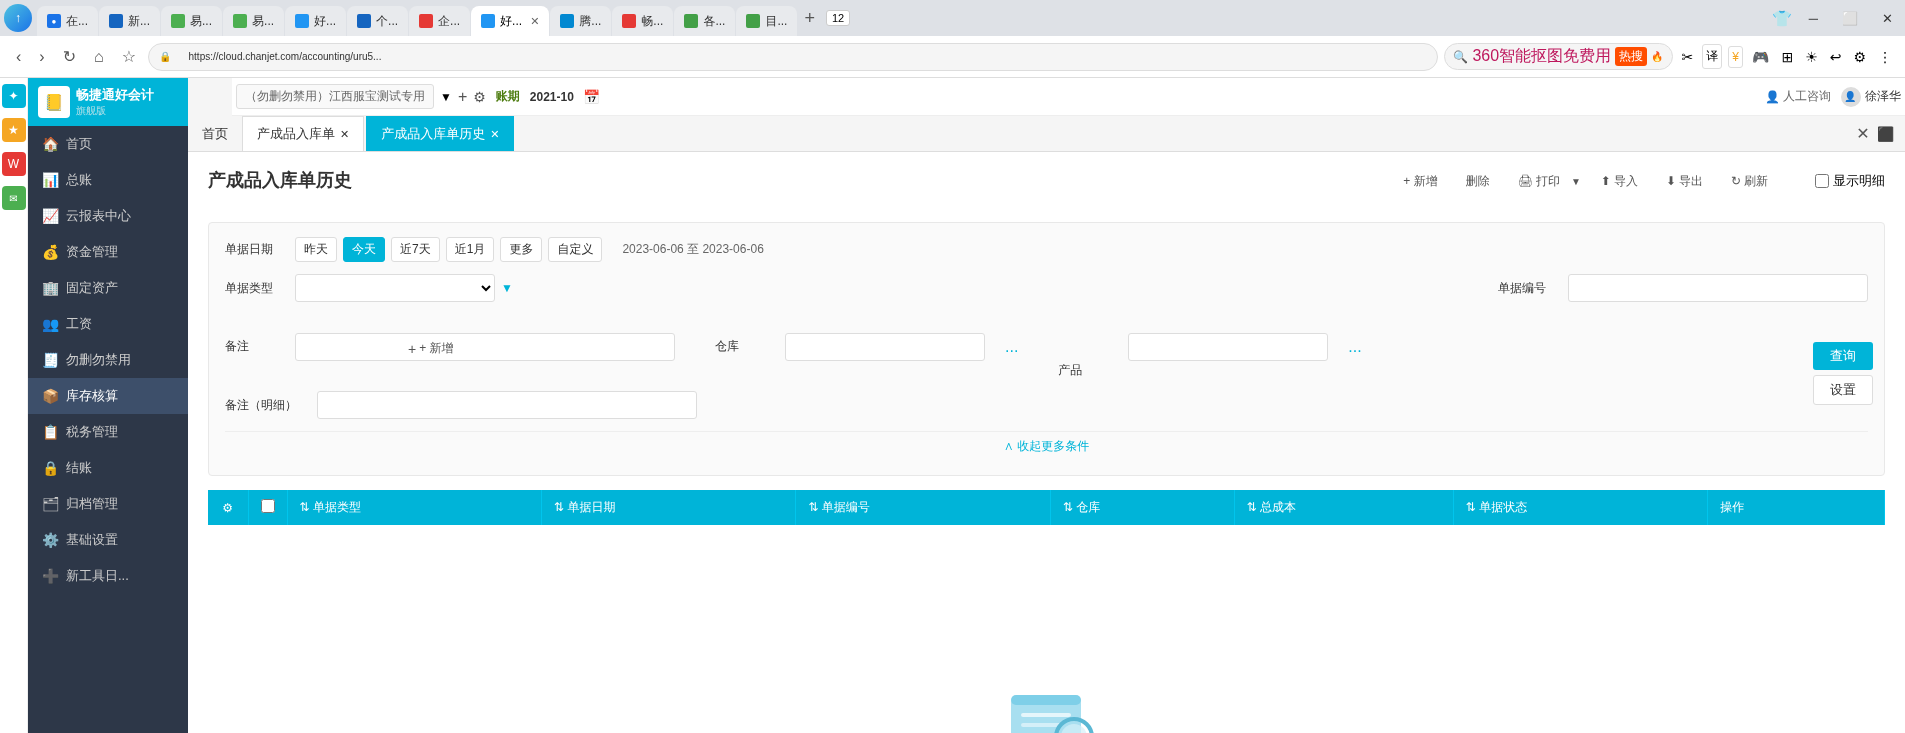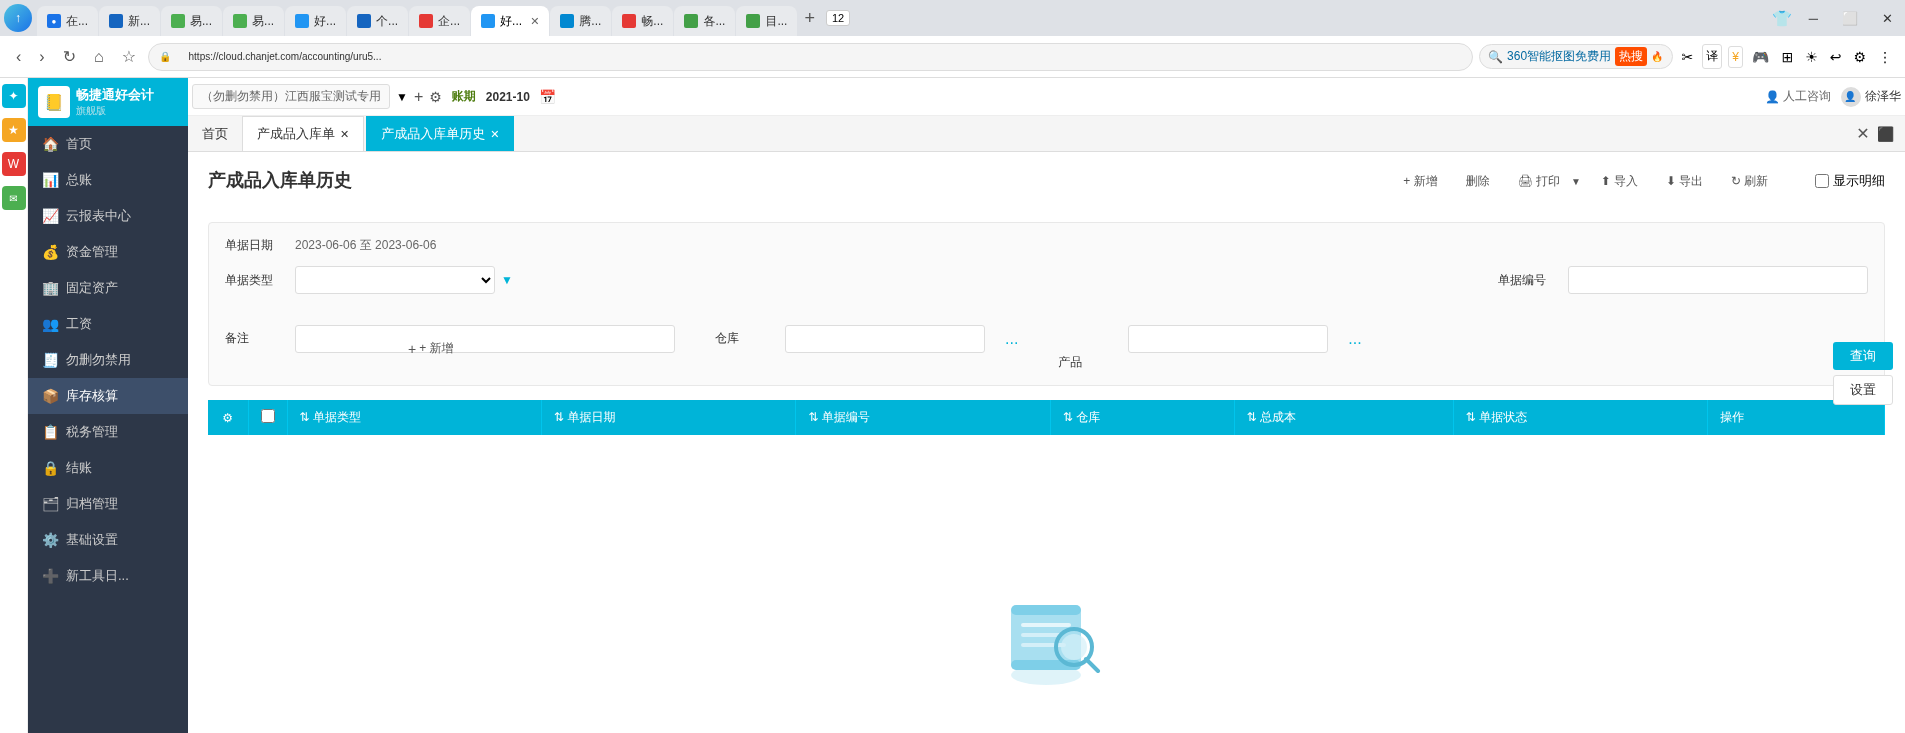--- a/index.html
+++ b/index.html
@@ -41,21 +41,21 @@
     .sidebar-sub { color: #b0e0e8; font-size: 10px; }
     .sidebar-nav { flex: 1; overflow-y: auto; }
     .sidebar-item { display: flex; align-items: center; padding: 9px 14px; color: #ccc; cursor: pointer; gap: 8px; font-size: 13px; }
     .sidebar-item.active { background: #3d4f6a; color: #fff; }
     .sidebar-item-icon { font-size: 14px; width: 16px; text-align: center; }
 
     
     .main-content { flex: 1; display: flex; flex-direction: column; background: #f5f5f5; overflow: hidden; }
 
     
-    .content-topbar { background: #fff; padding: 6px 4px; display: flex; align-items: center; gap: 10px; border-bottom: 1px solid #eee; }
+    .content-topbar { background: #fff; padding: 6px 4px; display: flex; align-items: center; gap: 10px; border-bottom: 1px solid #eee; margin-left: 44px; }
     .account-name { font-size: 12px; color: #666; background: #f9f9f9; border: 1px solid #ddd; padding: 3px 8px; border-radius: 3px; }
     .period-label { font-size: 12px; color: #4d7c0f; font-weight: bold; }
     .period-value { font-size: 12px; color: #333; font-weight: bold; }
     .topbar-right { margin-left: auto; display: flex; align-items: center; gap: 10px; }
     .consult-btn { font-size: 12px; color: #666; cursor: pointer; display: flex; align-items: center; gap: 3px; }
     .user-info { font-size: 12px; color: #333; display: flex; align-items: center; gap: 4px; }
 
     
     .breadcrumb-tabs { background: #f5f5f5; display: flex; align-items: center; border-bottom: 1px solid #ddd; }
     .breadcrumb-home { padding: 8px 14px; font-size: 13px; color: #333; cursor: pointer; }
@@ -183,21 +183,21 @@
     <button class="nav-btn">›</button>
     <button class="nav-btn">↻</button>
     <button class="nav-btn">⌂</button>
     <button class="nav-btn">☆</button>
     <div style="display:flex;align-items:center;flex:1;background:#f5f5f5;border:1px solid #ddd;border-radius:14px;padding:0 10px;height:28px;gap:5px;">
       <span style="font-size:10px;color:#4caf50;">🔒</span>
       <input class="address-input" style="border: none; background: transparent; flex: 1 1 0%; outline: none; font-size: 10px;" value="https://cloud.chanjet.com/accounting/uru5...">
     </div>
     <div style="display:flex;align-items:center;gap:4px;padding:2px 8px;background:#f5f5f5;border:1px solid #ddd;border-radius:14px;">
       <span style="font-size:12px;color:#888;">🔍</span>
-      <span style="font-size:12px;color:#0369a1;">360智能抠图免费用</span>
+      <span style="font-size:16px;color:#be185d;">360智能抠图免费用</span>
       <span class="hot-tag">热搜</span>
       <span style="font-size:10px;color:#888;">🔥</span>
     </div>
     <div class="toolbar-actions">
       <span style="font-size:14px;cursor:pointer;padding:3px;">✂</span>
       <span style="font-size:12px;cursor:pointer;padding:3px;border:1px solid #ddd;border-radius:3px;">译</span>
       <span style="font-size:12px;cursor:pointer;padding:3px;border:1px solid #ddd;border-radius:3px;color:#f5a623;">¥</span>
       <span style="font-size:14px;cursor:pointer;padding:3px;">🎮</span>
       <span style="font-size:14px;cursor:pointer;padding:3px;">⊞</span>
       <span style="font-size:14px;cursor:pointer;padding:3px;">☀</span>
@@ -356,36 +356,44 @@
               <span>↻</span>
                 <span>刷新</span>
             </button>
             <div class="show-detail-wrap">
               <input type="checkbox" class="checkbox-small" style="">
               <span>显示明细</span>
             </div>
           </div>
         </div>
 
-        <div style="position:absolute;right:12px;top:190px;display:flex;flex-direction:column;gap:5px;">
+        <div style="position:absolute;right:32px;top:190px;display:flex;flex-direction:column;gap:5px;">
           <button class="query-btn">查询</button>
           <button class="settings-btn">设置</button>
         </div>
 
         <div style="position:absolute;left:220px;top:188px;">
           <button style="background:none;border:none;cursor:pointer;color:#555;font-size:12px;display:flex;align-items:center;gap:3px;">
             <span style="font-size:14px;">+</span>
             <span>+ 新增</span>
           </button>
         </div>
 
         <div class="filter-area">
 
           <div class="filter-row">
             <span class="filter-label">单据日期</span>
+            <div class="filter-date-group">
+              <button class="date-btn">昨天</button>
+              <button class="date-btn active">今天</button>
+              <button class="date-btn">近7天</button>
+              <button class="date-btn">近1月</button>
+              <button class="date-btn">更多</button>
+              <button class="date-btn">自定义</button>
+            </div>
             <span class="date-range">2023-06-06 至 2023-06-06</span>
           </div>
 
           <div class="filter-row">
             <span class="filter-label">单据类型</span>
             <div style="display:flex;align-items:center;gap:6px;flex:1;">
               <select class="filter-select">
                 <option></option>
               </select>
               <span style="color:#00b4d8;font-size:12px;">▼</span>
@@ -398,21 +406,29 @@
             <span class="filter-label">备注</span>
             <input class="filter-input" type="text" style="width: 380px;">
             <span class="filter-label" style="margin-left:20px;">仓库</span>
             <input class="filter-input" type="text" style="width: 200px;">
             <span class="filter-dots">...</span>
             <span class="filter-label" style="margin-left:20px;margin-top:48px;">产品</span>
             <input class="filter-input" type="text" style="width: 200px;">
             <span class="filter-dots">...</span>
           </div>
 
-
+          <div class="filter-row">
+            <span class="filter-label">备注（明细）</span>
+            <input class="filter-input" type="text" style="width: 380px;">
+          </div>
+
+          <div class="collapse-bar">
+            <span>∧</span>
+            <span>收起更多条件</span>
+          </div>
         </div>
 
         <table class="data-table">
           <thead>
             <tr>
               <th class="table-gear">
                 <span>⚙</span>
               </th>
               <th class="table-checkbox">
                 <input type="checkbox" style="width: 14px; height: 14px;">

